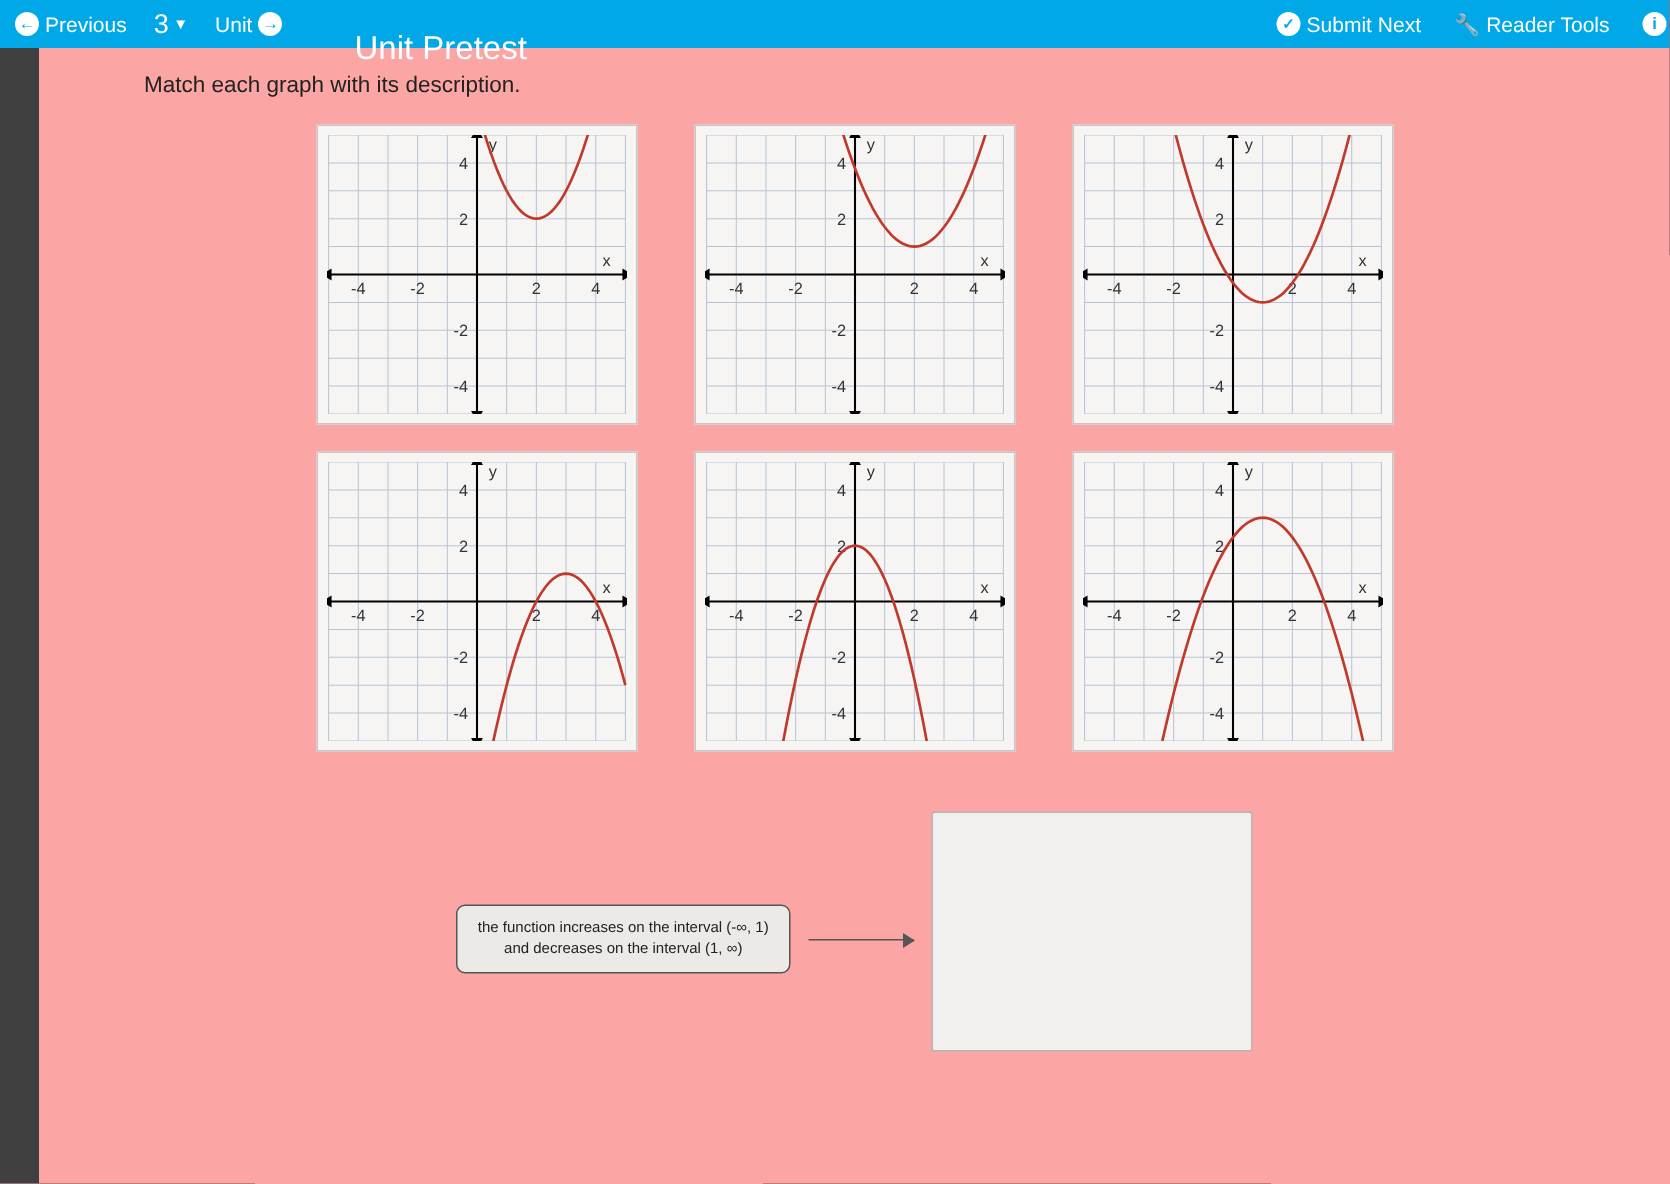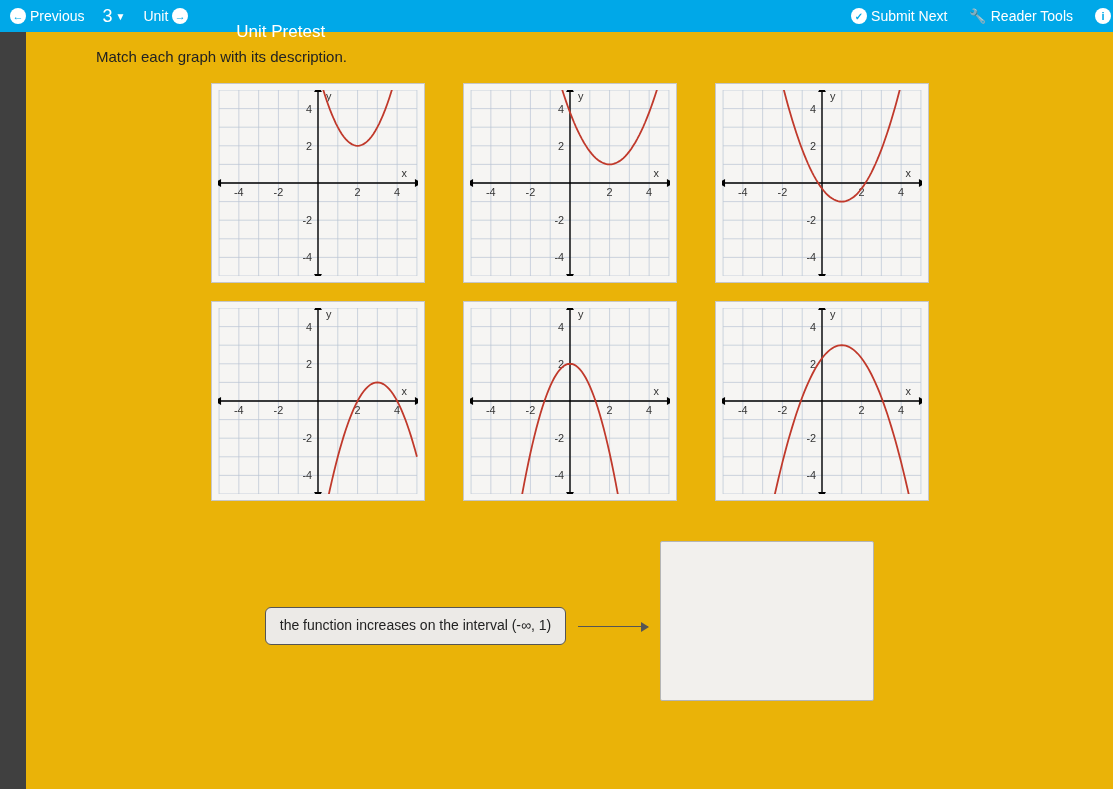--- a/index.html
+++ b/index.html
@@ -22,38 +22,38 @@
 .nav-left { display: flex; align-items: center; gap: 18px; }
 .nav-btn { display: flex; align-items: center; gap: 4px; cursor: pointer; }
 .circle-icon {
   width: 16px; height: 16px; border-radius: 50%;
   background: #fff; color: #00a8e8;
   display: inline-flex; align-items: center; justify-content: center;
   font-size: 11px; font-weight: bold;
 }
 .qnum { color: #fff; font-size: 18px; font-weight: 500; display: flex; align-items: center; gap: 3px; }
 .chev { font-size: 10px; }
-.title { margin-left: 30px; font-size: 17px; margin-top: 32px; }
+.title { margin-left: 30px; font-size: 22px; margin-top: 32px; }
 .nav-right { margin-left: auto; display: flex; align-items: center; gap: 22px; }
 .check-icon {
   width: 16px; height: 16px; border-radius: 50%;
   background: #fff; color: #00a8e8;
   display: inline-flex; align-items: center; justify-content: center;
   font-size: 10px; font-weight: bold;
 }
 .wrench { font-size: 14px; }
 .info-circle {
   width: 16px; height: 16px; border-radius: 50%;
   background: #fff; color: #00a8e8;
   display: inline-flex; align-items: center; justify-content: center;
   font-size: 11px; font-weight: bold;
   margin-right: -8px;
 }
 .content-wrap {
-  background: #eab308;
+  background: #fca5a5;
   margin-left: 26px;
   height: calc(100% - 32px);
   padding: 16px 0 0 0;
 }
 .prompt {
   font-size: 15px;
   color: #222;
   padding: 0 0 18px 70px;
 }
 .graph-grid {
@@ -79,21 +79,21 @@
   gap: 12px;
   margin-top: 40px;
   position: relative;
   height: 170px;
 }
 .desc-box {
   border: 1.5px solid #555;
   border-radius: 6px;
   background: #eceae7;
   padding: 8px 14px;
-  font-size: 14px;
+  font-size: 10px;
   text-align: center;
   line-height: 1.4;
   color: #222;
   max-width: 330px;
 }
 .arrow-line {
   width: 70px; height: 1px; border-top: 1.5px solid #555;
   position: relative;
 }
 .arrow-line::after {
@@ -394,17 +394,18 @@
             <text x="190" y="88" font-size="11" fill="#333" text-anchor="end">x</text>
             <text x="108" y="10" font-size="11" fill="#333" text-anchor="start">y</text>
             <path d="M50.0 198.8 L52.0 189.7 L54.0 180.9 L56.0 172.4 L58.0 164.1 L60.0 156.0 L62.0 148.3 L64.0 140.8 L66.0 133.5 L68.0 126.6 L70.0 119.9 L72.0 113.4 L74.0 107.2 L76.0 101.3 L78.0 95.6 L80.0 90.2 L82.0 85.1 L84.0 80.2 L86.0 75.6 L88.0 71.3 L90.0 67.2 L92.0 63.4 L94.0 59.8 L96.0 56.6 L98.0 53.5 L100.0 50.8 L102.0 48.3 L104.0 46.0 L106.0 44.0 L108.0 42.3 L110.0 40.9 L112.0 39.7 L114.0 38.8 L116.0 38.1 L118.0 37.7 L120.0 37.6 L122.0 37.7 L124.0 38.1 L126.0 38.8 L128.0 39.7 L130.0 40.9 L132.0 42.3 L134.0 44.0 L136.0 46.0 L138.0 48.3 L140.0 50.8 L142.0 53.5 L144.0 56.6 L146.0 59.8 L148.0 63.4 L150.0 67.2 L152.0 71.3 L154.0 75.6 L156.0 80.2 L158.0 85.1 L160.0 90.2 L162.0 95.6 L164.0 101.3 L166.0 107.2 L168.0 113.4 L170.0 119.9 L172.0 126.6 L174.0 133.5 L176.0 140.8 L178.0 148.3 L180.0 156.0 L182.0 164.1 L184.0 172.4 L186.0 180.9 L188.0 189.7 L190.0 198.8      " stroke="#c0392b" stroke-width="1.8" fill="none"></path>
           </svg></div>
     </div>
   </div>
 
   <div class="bottom-area">
     <div class="desc-box">
       <div>the function increases on the interval (-∞, 1)</div>
+      <div>and decreases on the interval (1, ∞)</div>
     </div>
     <div class="arrow-line"></div>
     <div class="drop-zone"></div>
   </div>
 </div>
 
 </body></html>

